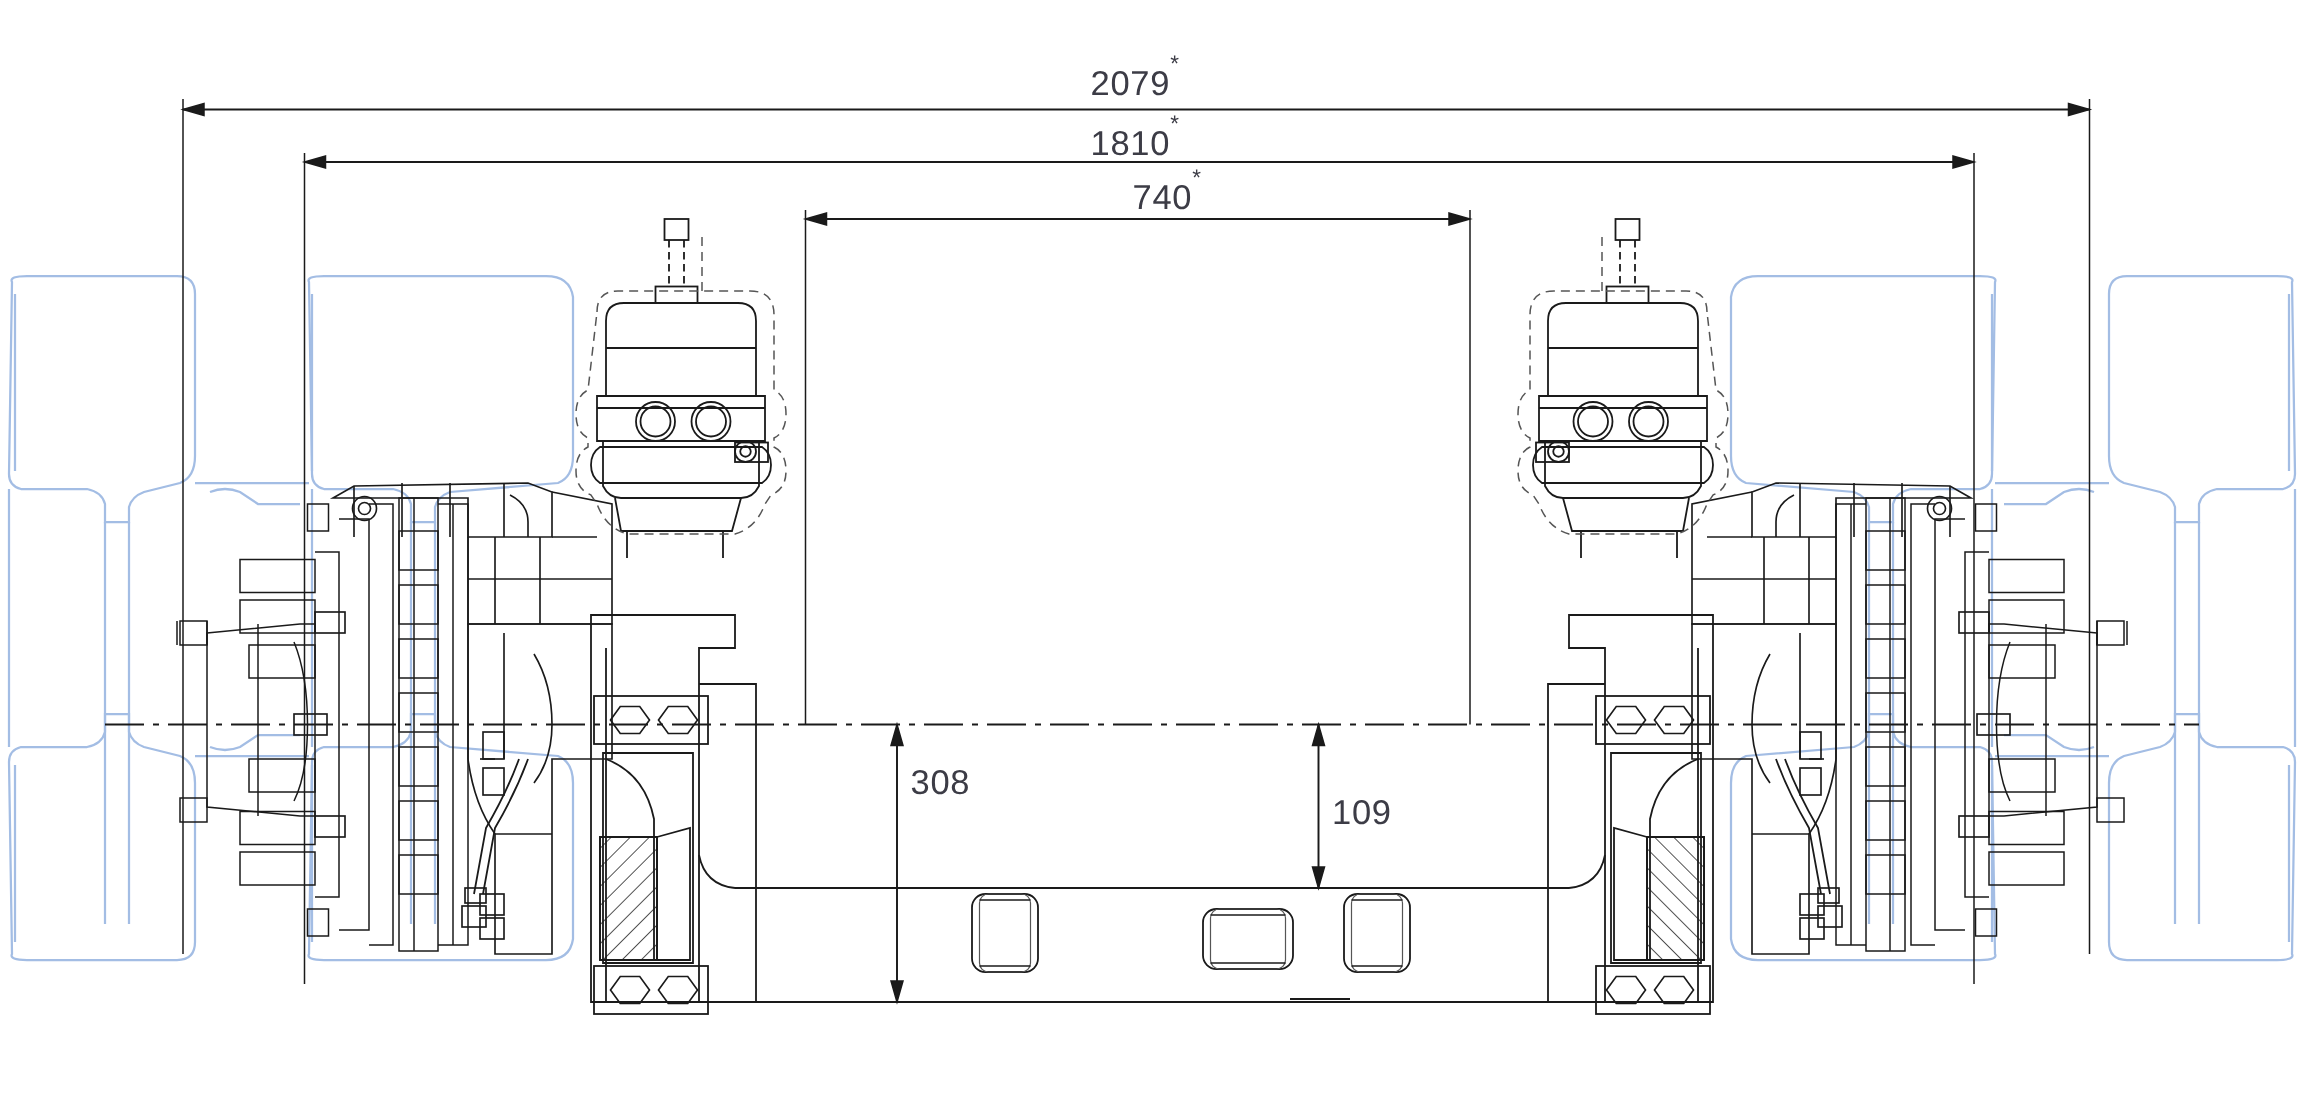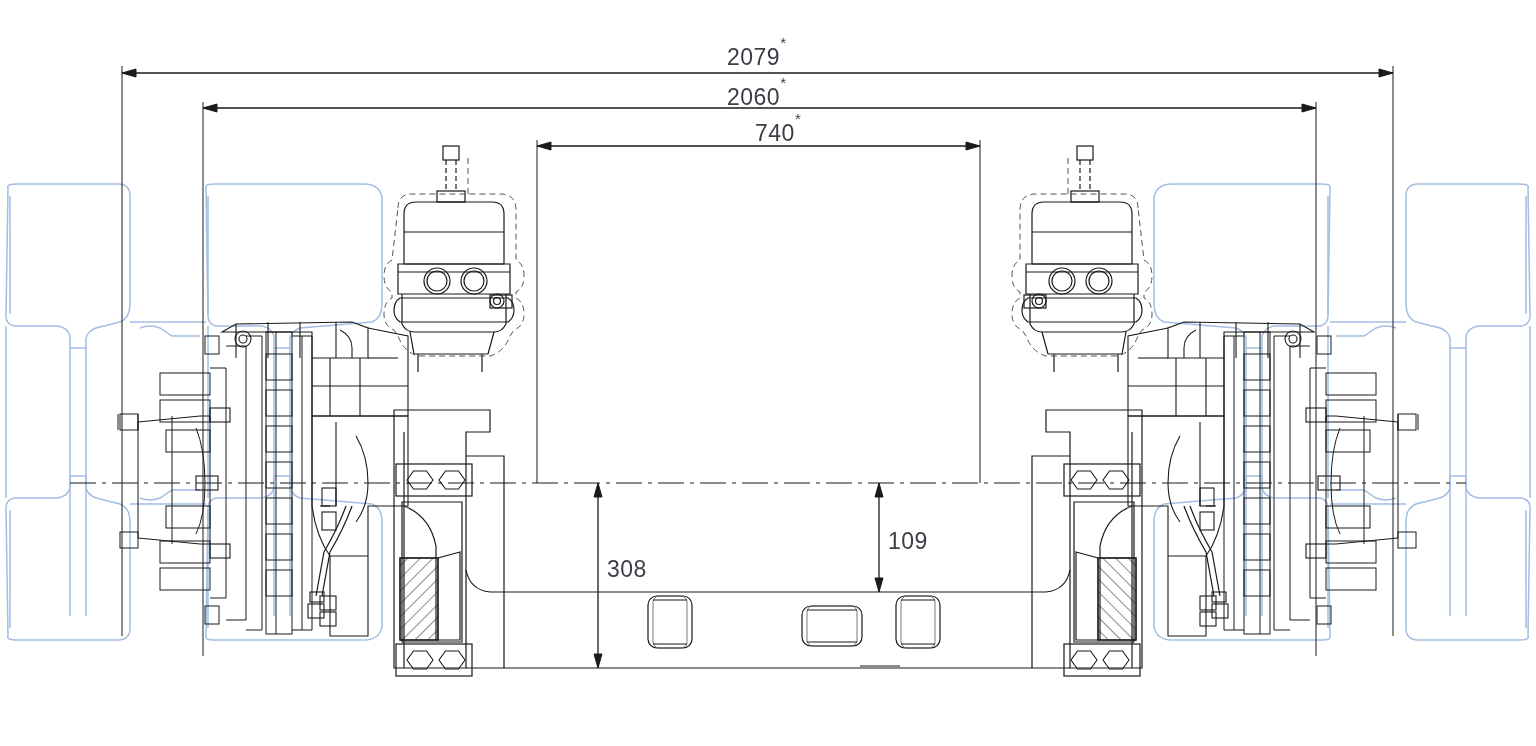--- a/index.html
+++ b/index.html
@@ -399,25 +399,25 @@
       <polygon points="879,447 875,461 883,461"></polygon>
       <polygon points="879,556 875,542 883,542"></polygon>
     </g>
   </g>
 </svg>
 
 <div class="dimtext" style="left:727px;top:6px;">
   <span>2079</span><sup>*</sup>
 </div>
 <div class="dimtext" style="left:727px;top:46px;">
-  <span>2060</span><sup>*</sup>
+  <span>1810</span><sup>*</sup>
 </div>
 <div class="dimtext" style="left:755px;top:82px;">
   <span>740</span><sup>*</sup>
 </div>
-<div class="dimtext" style="left:607px;top:520px;text-align:right;">
+<div class="dimtext" style="left:607px;top:472px;text-align:right;">
   <span>308</span>
 </div>
 <div class="dimtext" style="left:888px;top:492px;">
   <span>109</span>
 </div>
 
 </div>
 
 </body></html>

